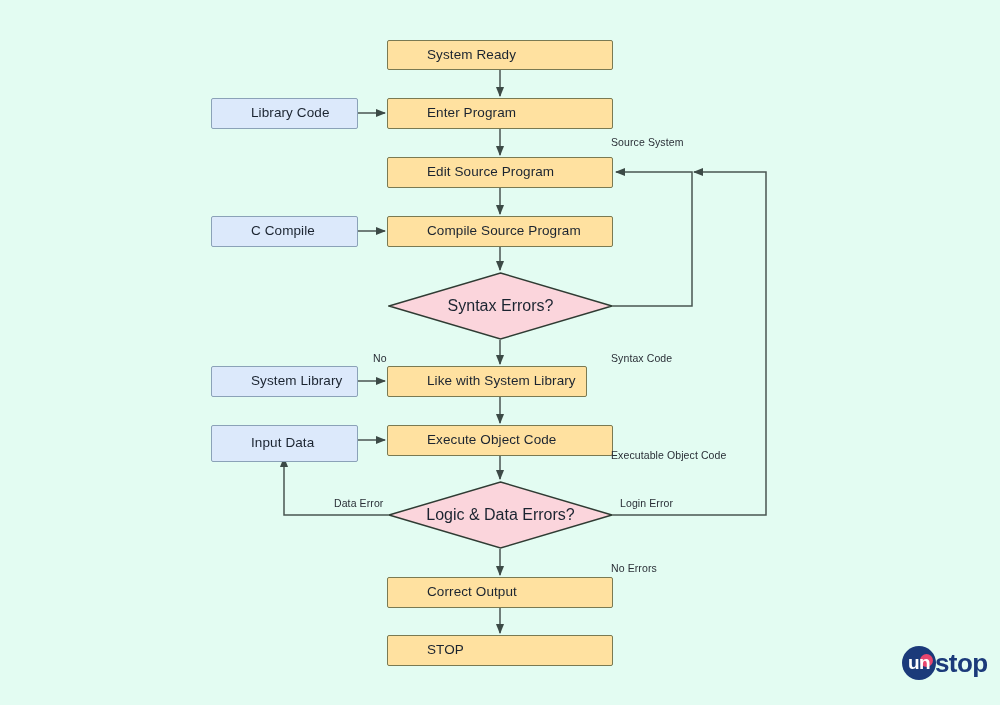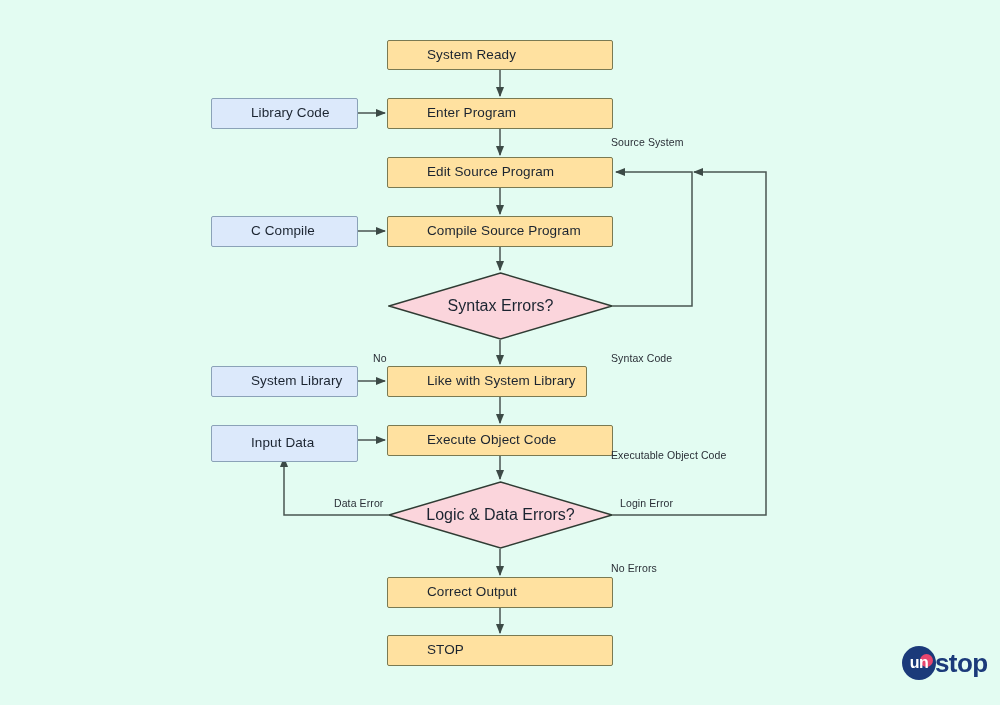--- a/index.html
+++ b/index.html
@@ -96,21 +96,21 @@
     height: 34px;
     border-radius: 50%;
     background: #1b3a7a;
     display: inline-flex;
     align-items: center;
     justify-content: center;
     margin-right: -2px;
   }
   .logo .badge .un {
     color: #ffffff;
-    font-size: 16px;
+    font-size: 19px;
     font-weight: bold;
     letter-spacing: -0.5px;
     position: relative;
     z-index: 2;
   }
   .logo .badge .dot {
     position: absolute;
     right: 3px;
     top: 8px;
     width: 13px;

